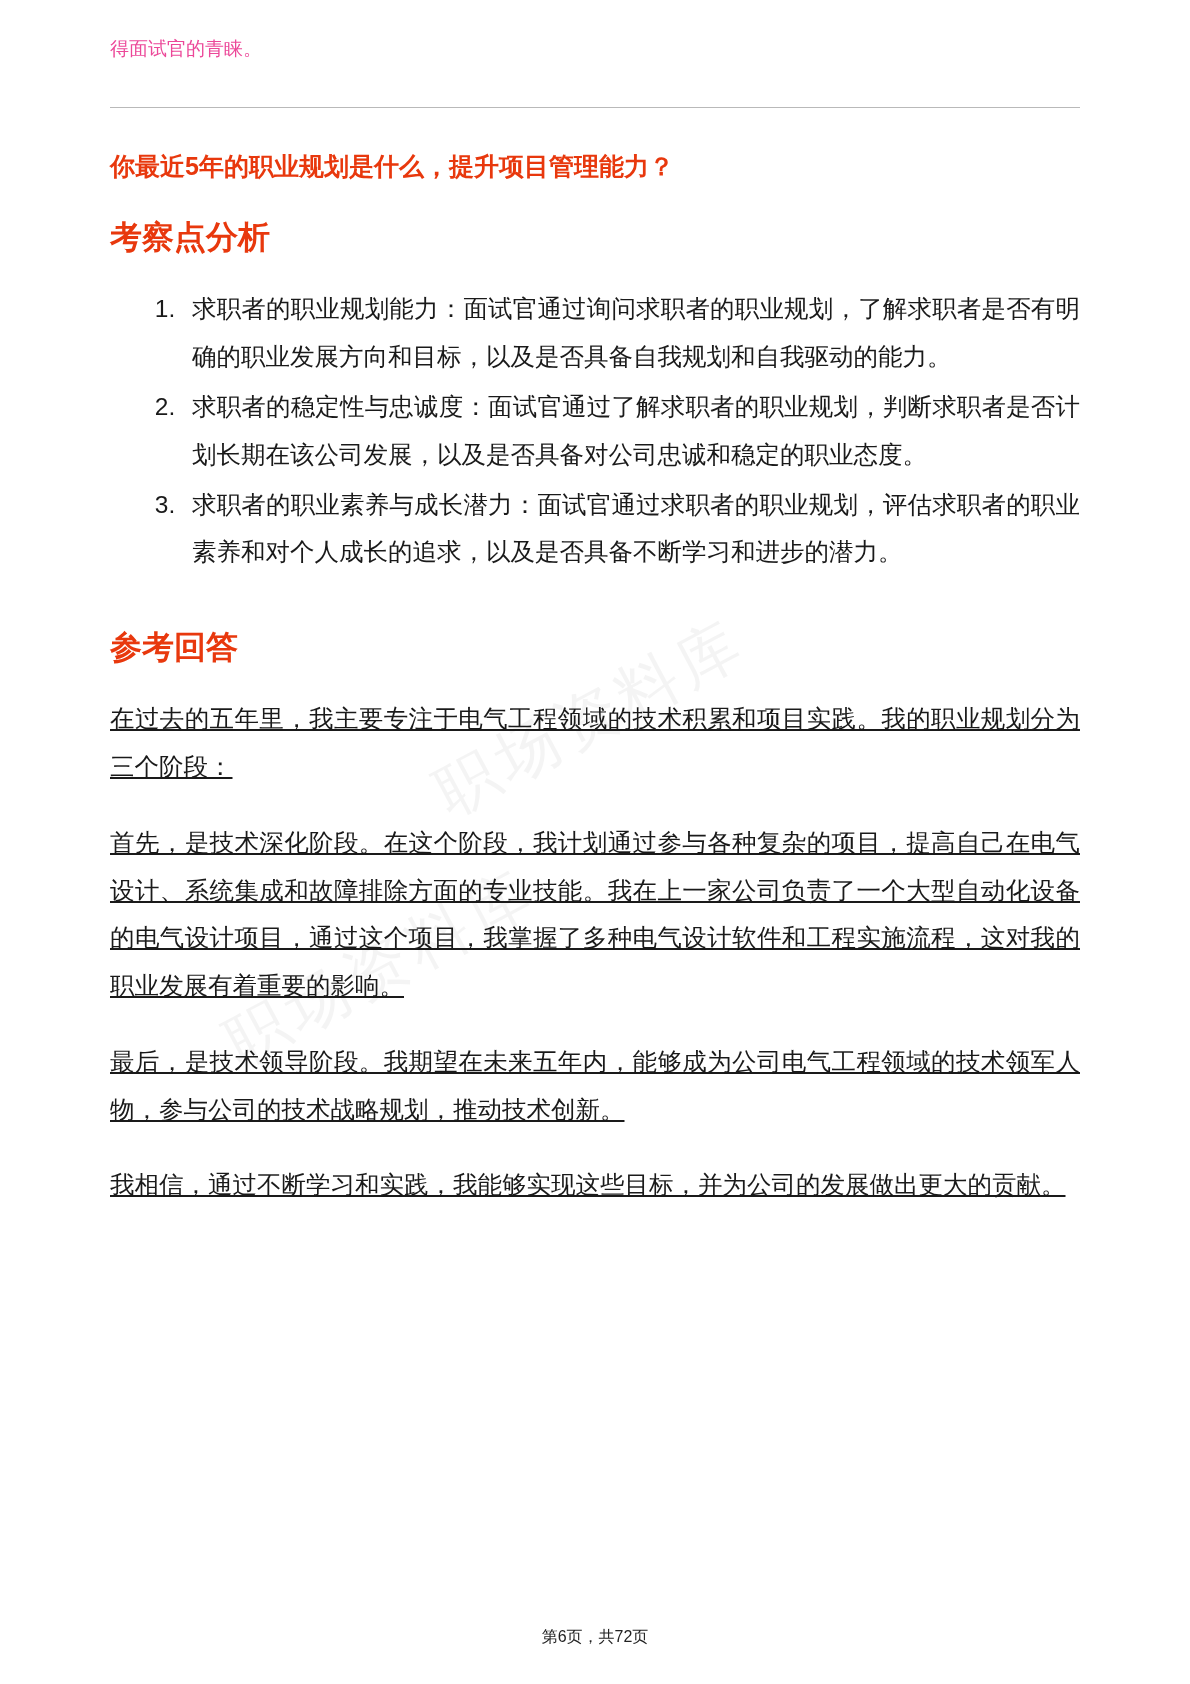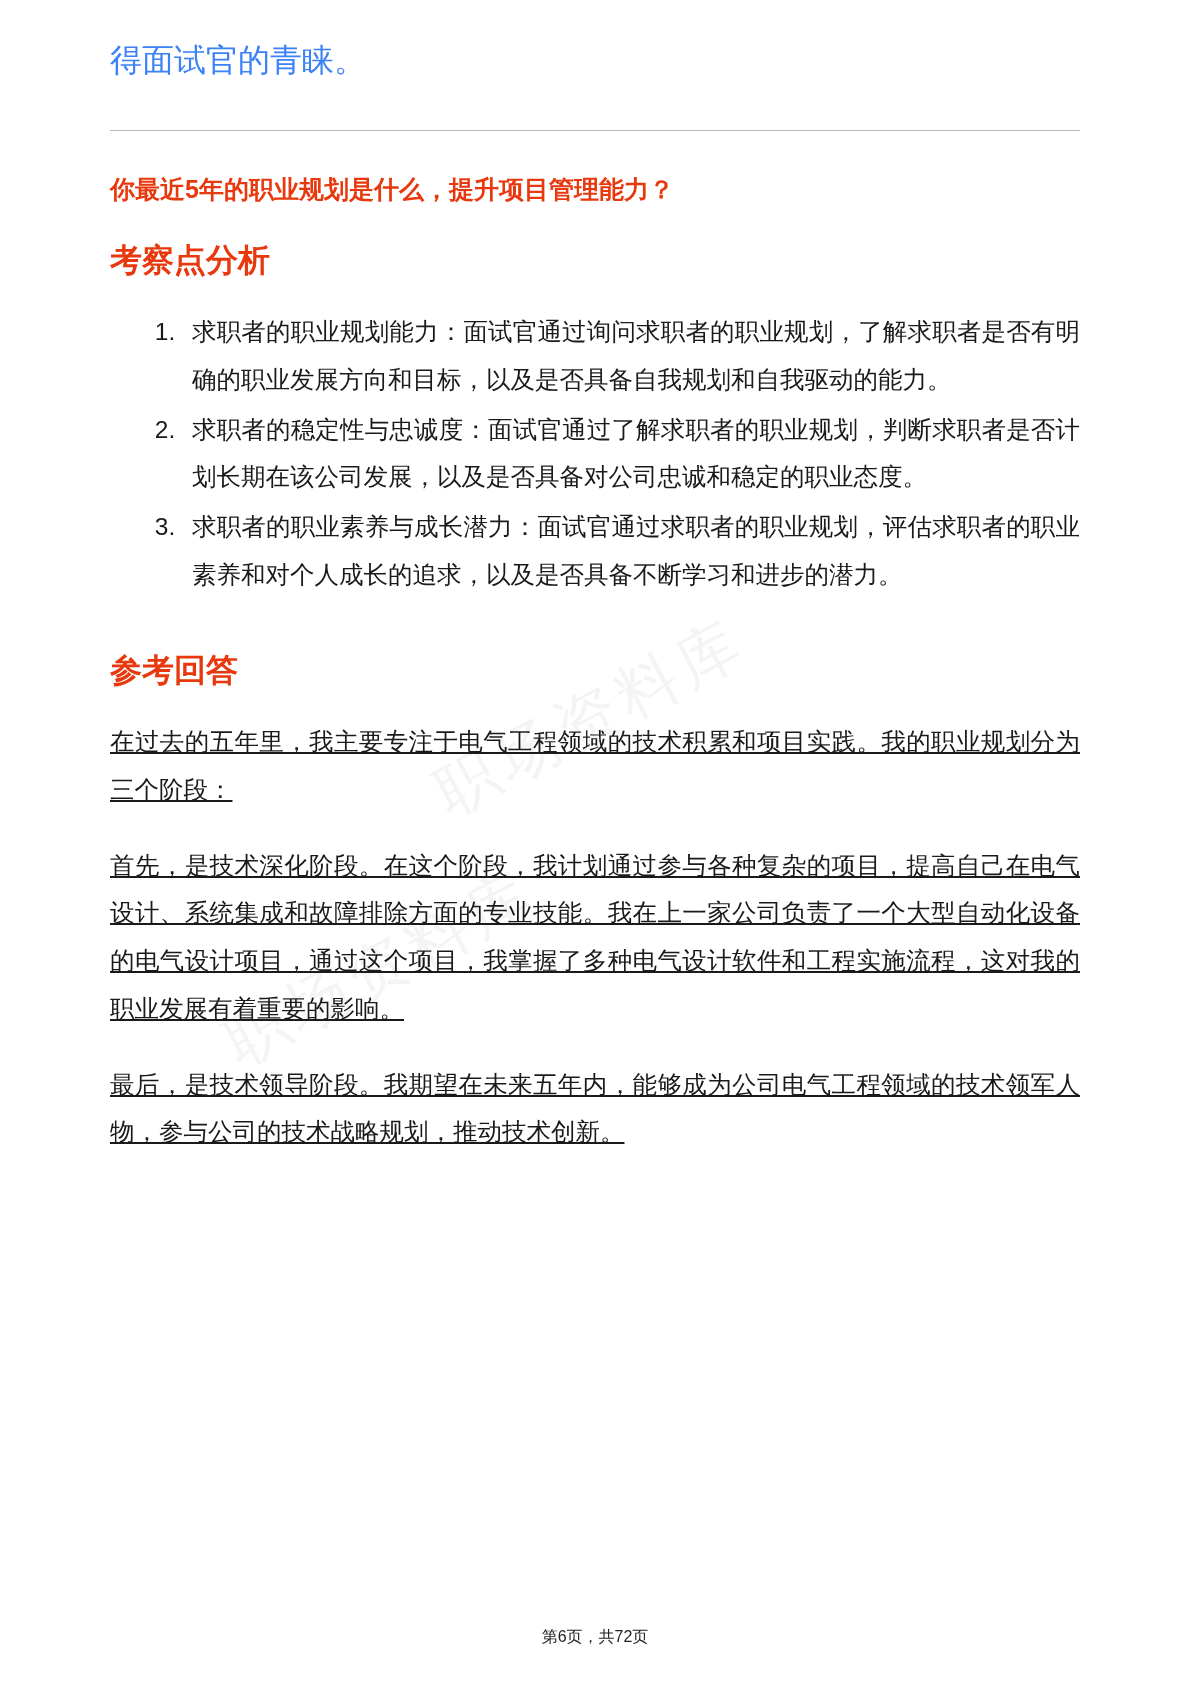--- a/index.html
+++ b/index.html
@@ -44,23 +44,23 @@
   }
   .wm1 { left: 210px; top: 1010px; }
   .wm2 { left: 420px; top: 760px; font-size: 58px; }
 
   .content {
     position: relative;
     z-index: 10;
   }
 
   .carry-over {
-    font-size: 32px;
+    font-size: 19px;
     line-height: 1.75;
-    color: #3b82f6;
+    color: #ec4899;
     margin: 0 0 42px 0;
   }
 
   .divider {
     border: none;
     border-top: 1px solid #b9b9b9;
     margin: 0 0 38px 0;
   }
 
   .q-title {
@@ -139,18 +139,19 @@
       <li>求职者的职业规划能力：面试官通过询问求职者的职业规划，了解求职者是否有明确的职业发展方向和目标，以及是否具备自我规划和自我驱动的能力。</li>
       <li>求职者的稳定性与忠诚度：面试官通过了解求职者的职业规划，判断求职者是否计划长期在该公司发展，以及是否具备对公司忠诚和稳定的职业态度。</li>
       <li>求职者的职业素养与成长潜力：面试官通过求职者的职业规划，评估求职者的职业素养和对个人成长的追求，以及是否具备不断学习和进步的潜力。</li>
     </ol>
 
     <h3 class="section-head spaced">参考回答</h3>
 
     <p class="para">在过去的五年里，我主要专注于电气工程领域的技术积累和项目实践。我的职业规划分为三个阶段：</p>
     <p class="para">首先，是技术深化阶段。在这个阶段，我计划通过参与各种复杂的项目，提高自己在电气设计、系统集成和故障排除方面的专业技能。我在上一家公司负责了一个大型自动化设备的电气设计项目，通过这个项目，我掌握了多种电气设计软件和工程实施流程，这对我的职业发展有着重要的影响。</p>
     <p class="para">最后，是技术领导阶段。我期望在未来五年内，能够成为公司电气工程领域的技术领军人物，参与公司的技术战略规划，推动技术创新。</p>
+    <p class="para">我相信，通过不断学习和实践，我能够实现这些目标，并为公司的发展做出更大的贡献。</p>
 
   </div>
 
   <div class="footer">第6页，共72页</div>
 
 </div>
 
 </body></html>

